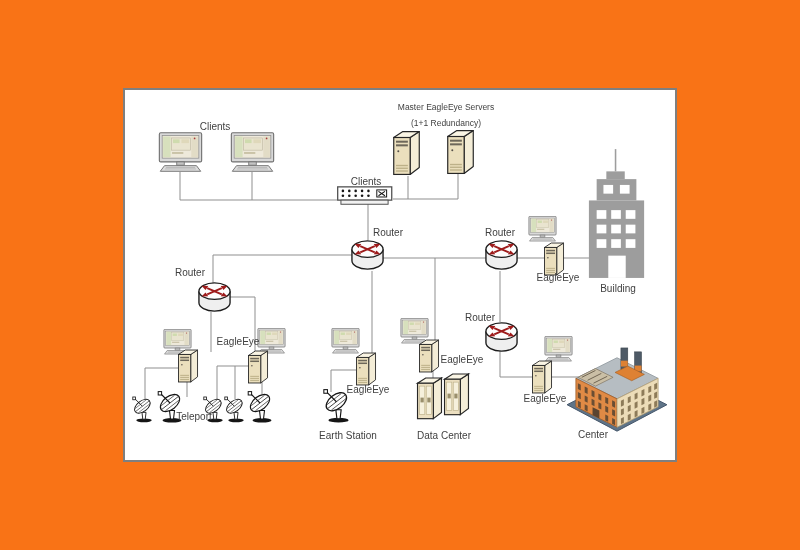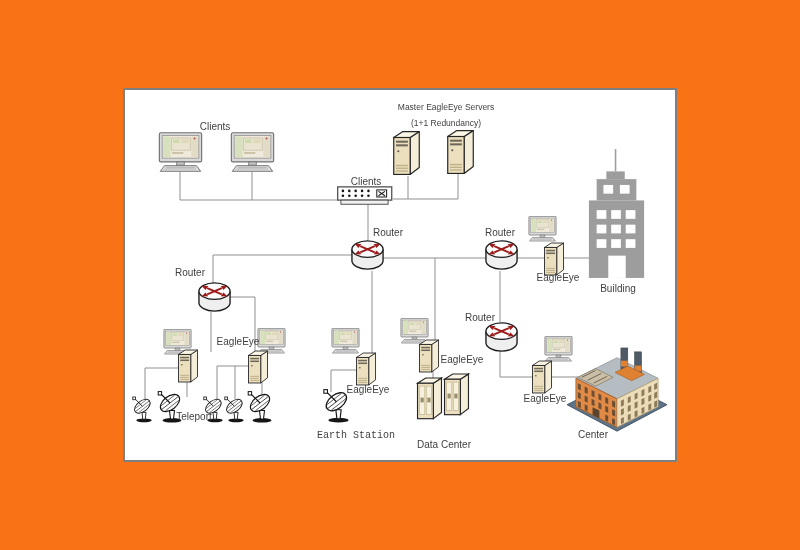--- a/index.html
+++ b/index.html
@@ -277,17 +277,17 @@
   <div class="lbl" style="left:388px;top:232px;">Router</div>
   <div class="lbl" style="left:190px;top:272px;">Router</div>
   <div class="lbl" style="left:500px;top:232px;">Router</div>
   <div class="lbl" style="left:480px;top:317px;">Router</div>
   <div class="lbl" style="left:238px;top:341px;">EagleEye</div>
   <div class="lbl" style="left:368px;top:389px;">EagleEye</div>
   <div class="lbl" style="left:462px;top:359px;">EagleEye</div>
   <div class="lbl" style="left:558px;top:277px;">EagleEye</div>
   <div class="lbl" style="left:545px;top:398px;">EagleEye</div>
   <div class="lbl" style="left:194px;top:416px;">Teleport</div>
-  <div class="lbl" style="left:356px;top:435px;font-family:Liberation Mono, monospace;">Earth Station</div>
-  <div class="lbl" style="left:444px;top:444px;text-align:center;">Data Center</div>
+  <div class="lbl" style="left:348px;top:435px;">Earth Station</div>
+  <div class="lbl" style="left:444px;top:435px;text-align:center;">Data Center</div>
   <div class="lbl" style="left:618px;top:288px;">Building</div>
   <div class="lbl" style="left:593px;top:434px;">Center</div>
 </div>
 
 </body></html>

